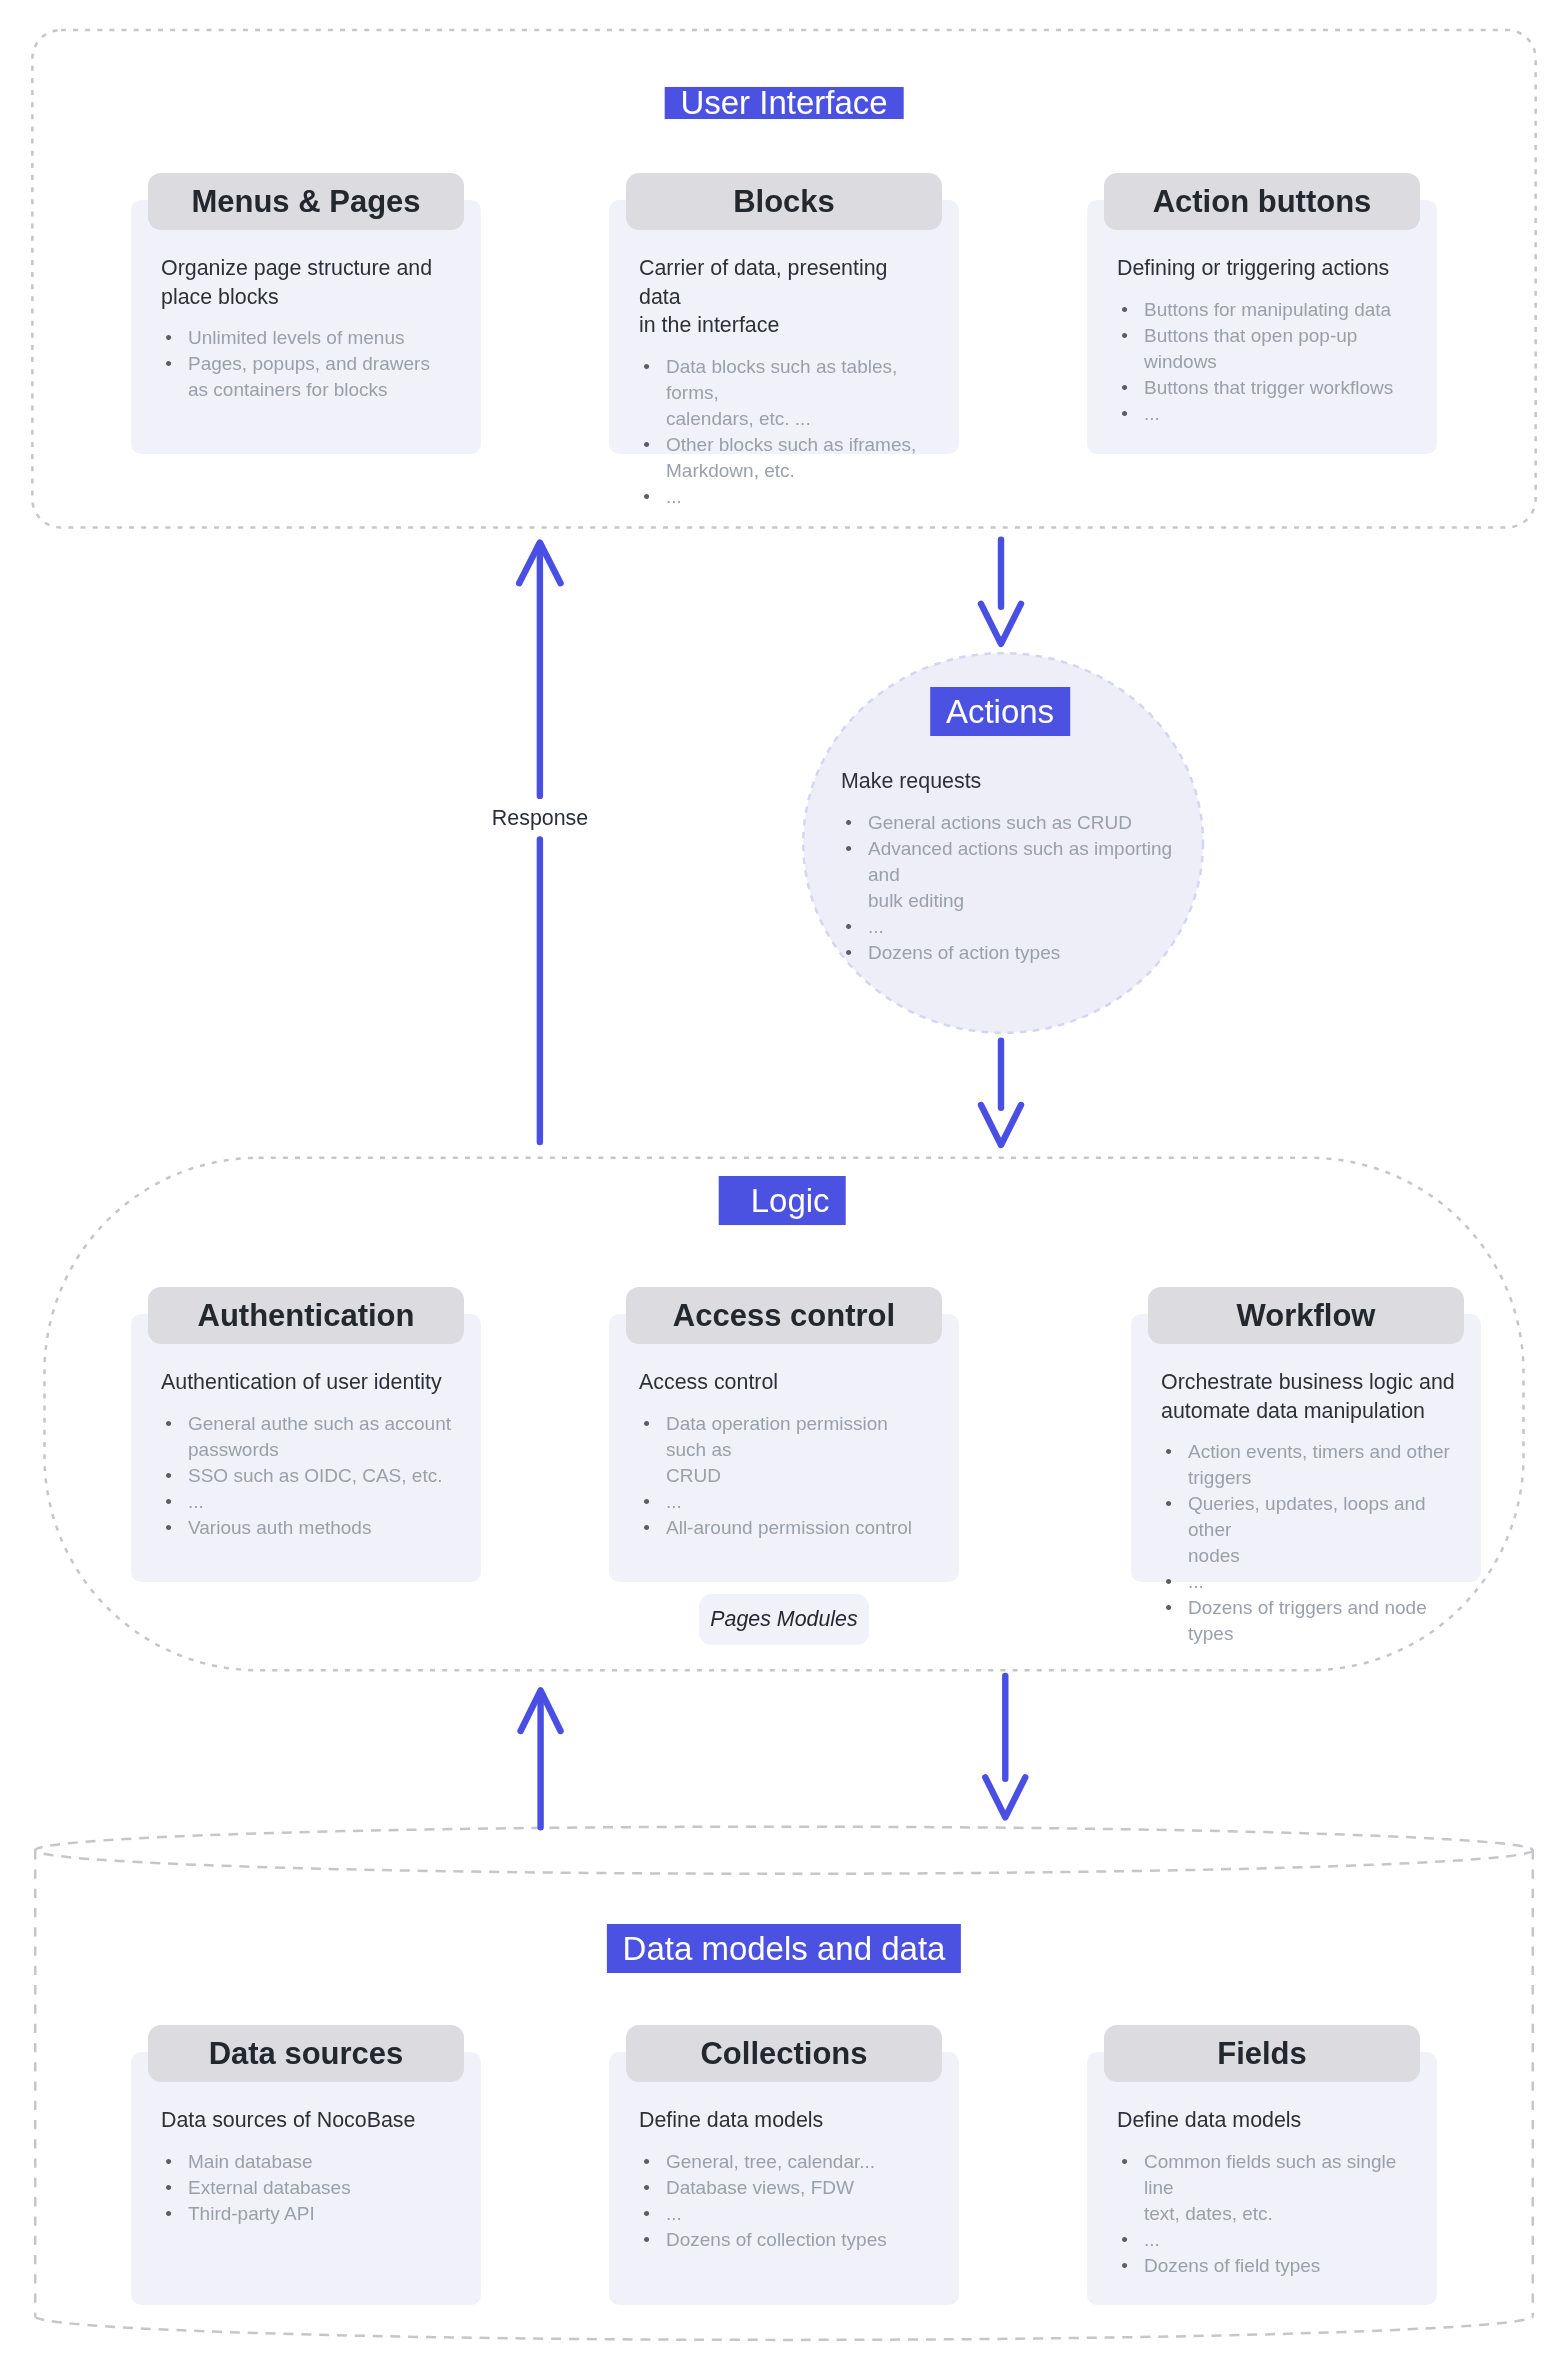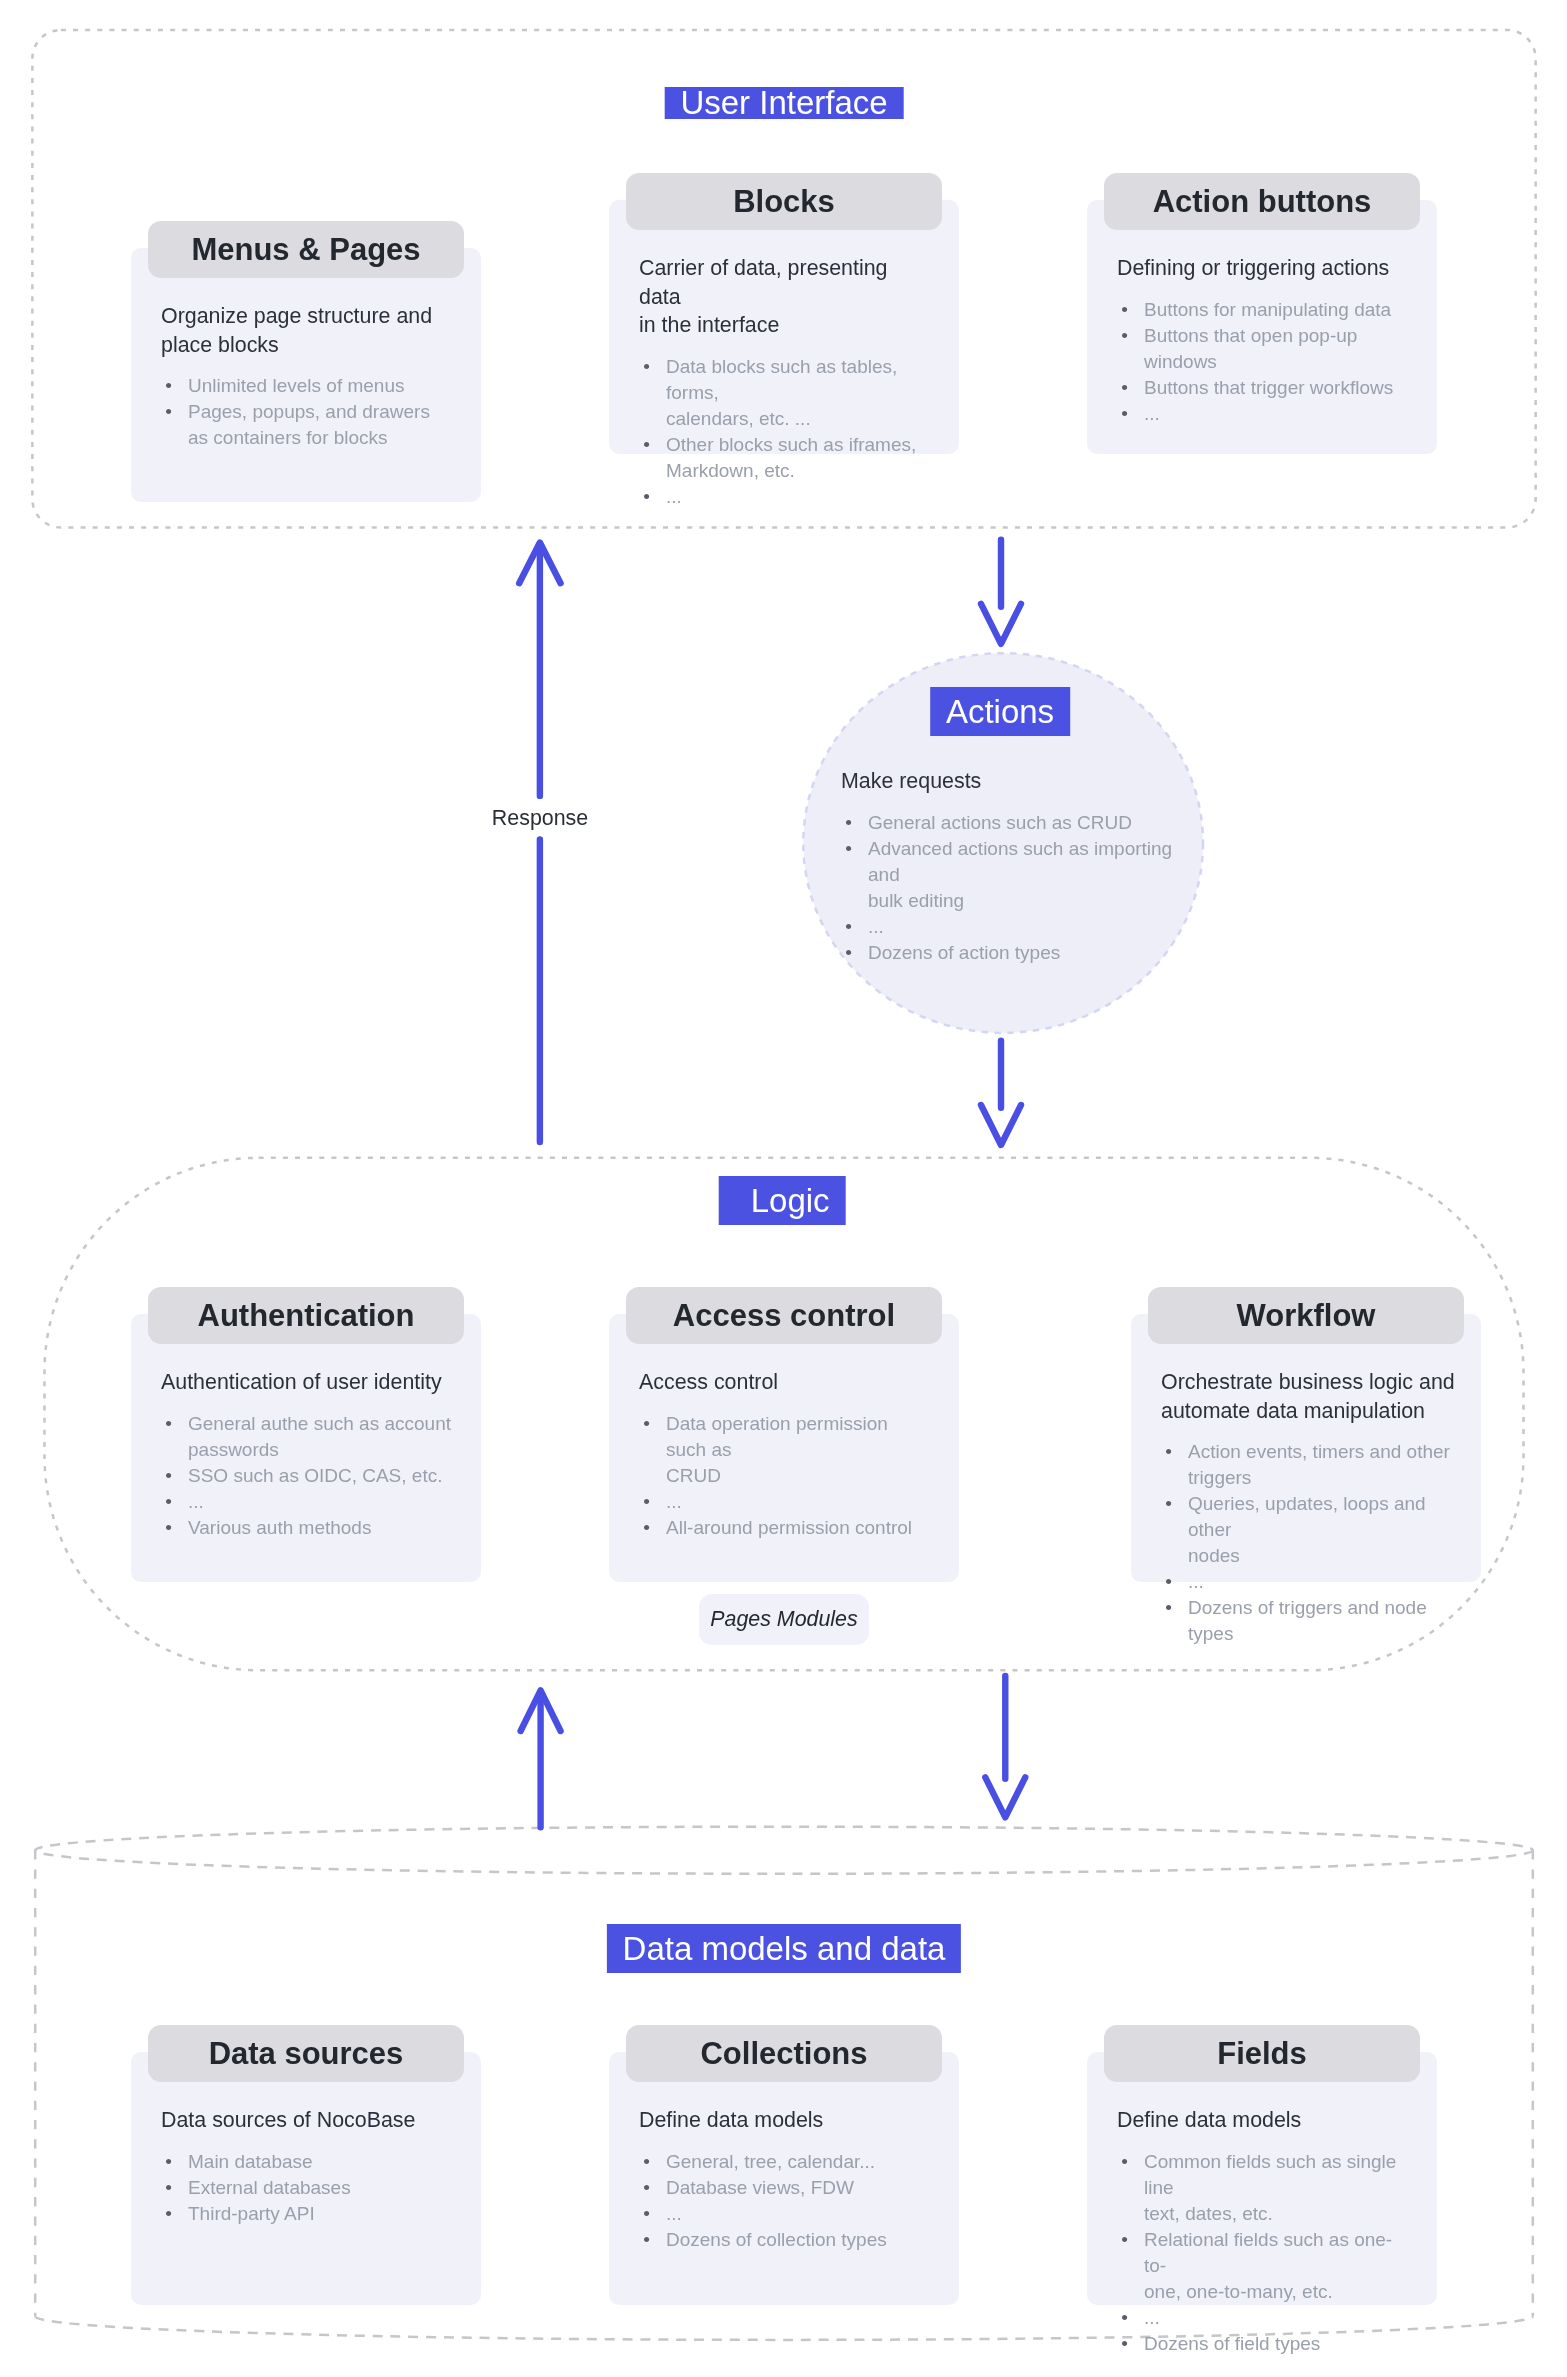--- a/index.html
+++ b/index.html
@@ -106,21 +106,21 @@
   <div class="badge" style="left:784px; top:87px; height:32px;">User Interface</div>
 
   <div class="badge" style="left:1000px; top:687px;">Actions</div>
 
   <div class="badge" style="left:782px; top:1176px;padding-left:32px;">Logic</div>
 
   <div class="badge" style="left:784px; top:1924px;">Data models and data</div>
 
   <div class="response-label">Response</div>
 
-  <div class="card row1" style="left:131px; top:173px;margin-top:48px;">
+  <div class="card row1" style="left:131px; top:173px;">
     <div class="card-header">Menus &amp; Pages</div>
     <div class="card-body">
       <p class="desc">Organize page structure and
 place blocks</p>
       <ul class="bullets">
         <li>Unlimited levels of menus</li>
         <li>Pages, popups, and drawers
 as containers for blocks</li>
       </ul>
     </div>
@@ -235,22 +235,20 @@
     </div>
   </div>
 
   <div class="card row3" style="left:1087px; top:2025px;">
     <div class="card-header">Fields</div>
     <div class="card-body">
       <p class="desc">Define data models</p>
       <ul class="bullets">
         <li>Common fields such as single line
 text, dates, etc.</li>
-        <li>Relational fields such as one-to-
-one, one-to-many, etc.</li>
         <li>...</li>
         <li>Dozens of field types</li>
       </ul>
     </div>
   </div>
 
 </div>
 
 
 </body></html>

